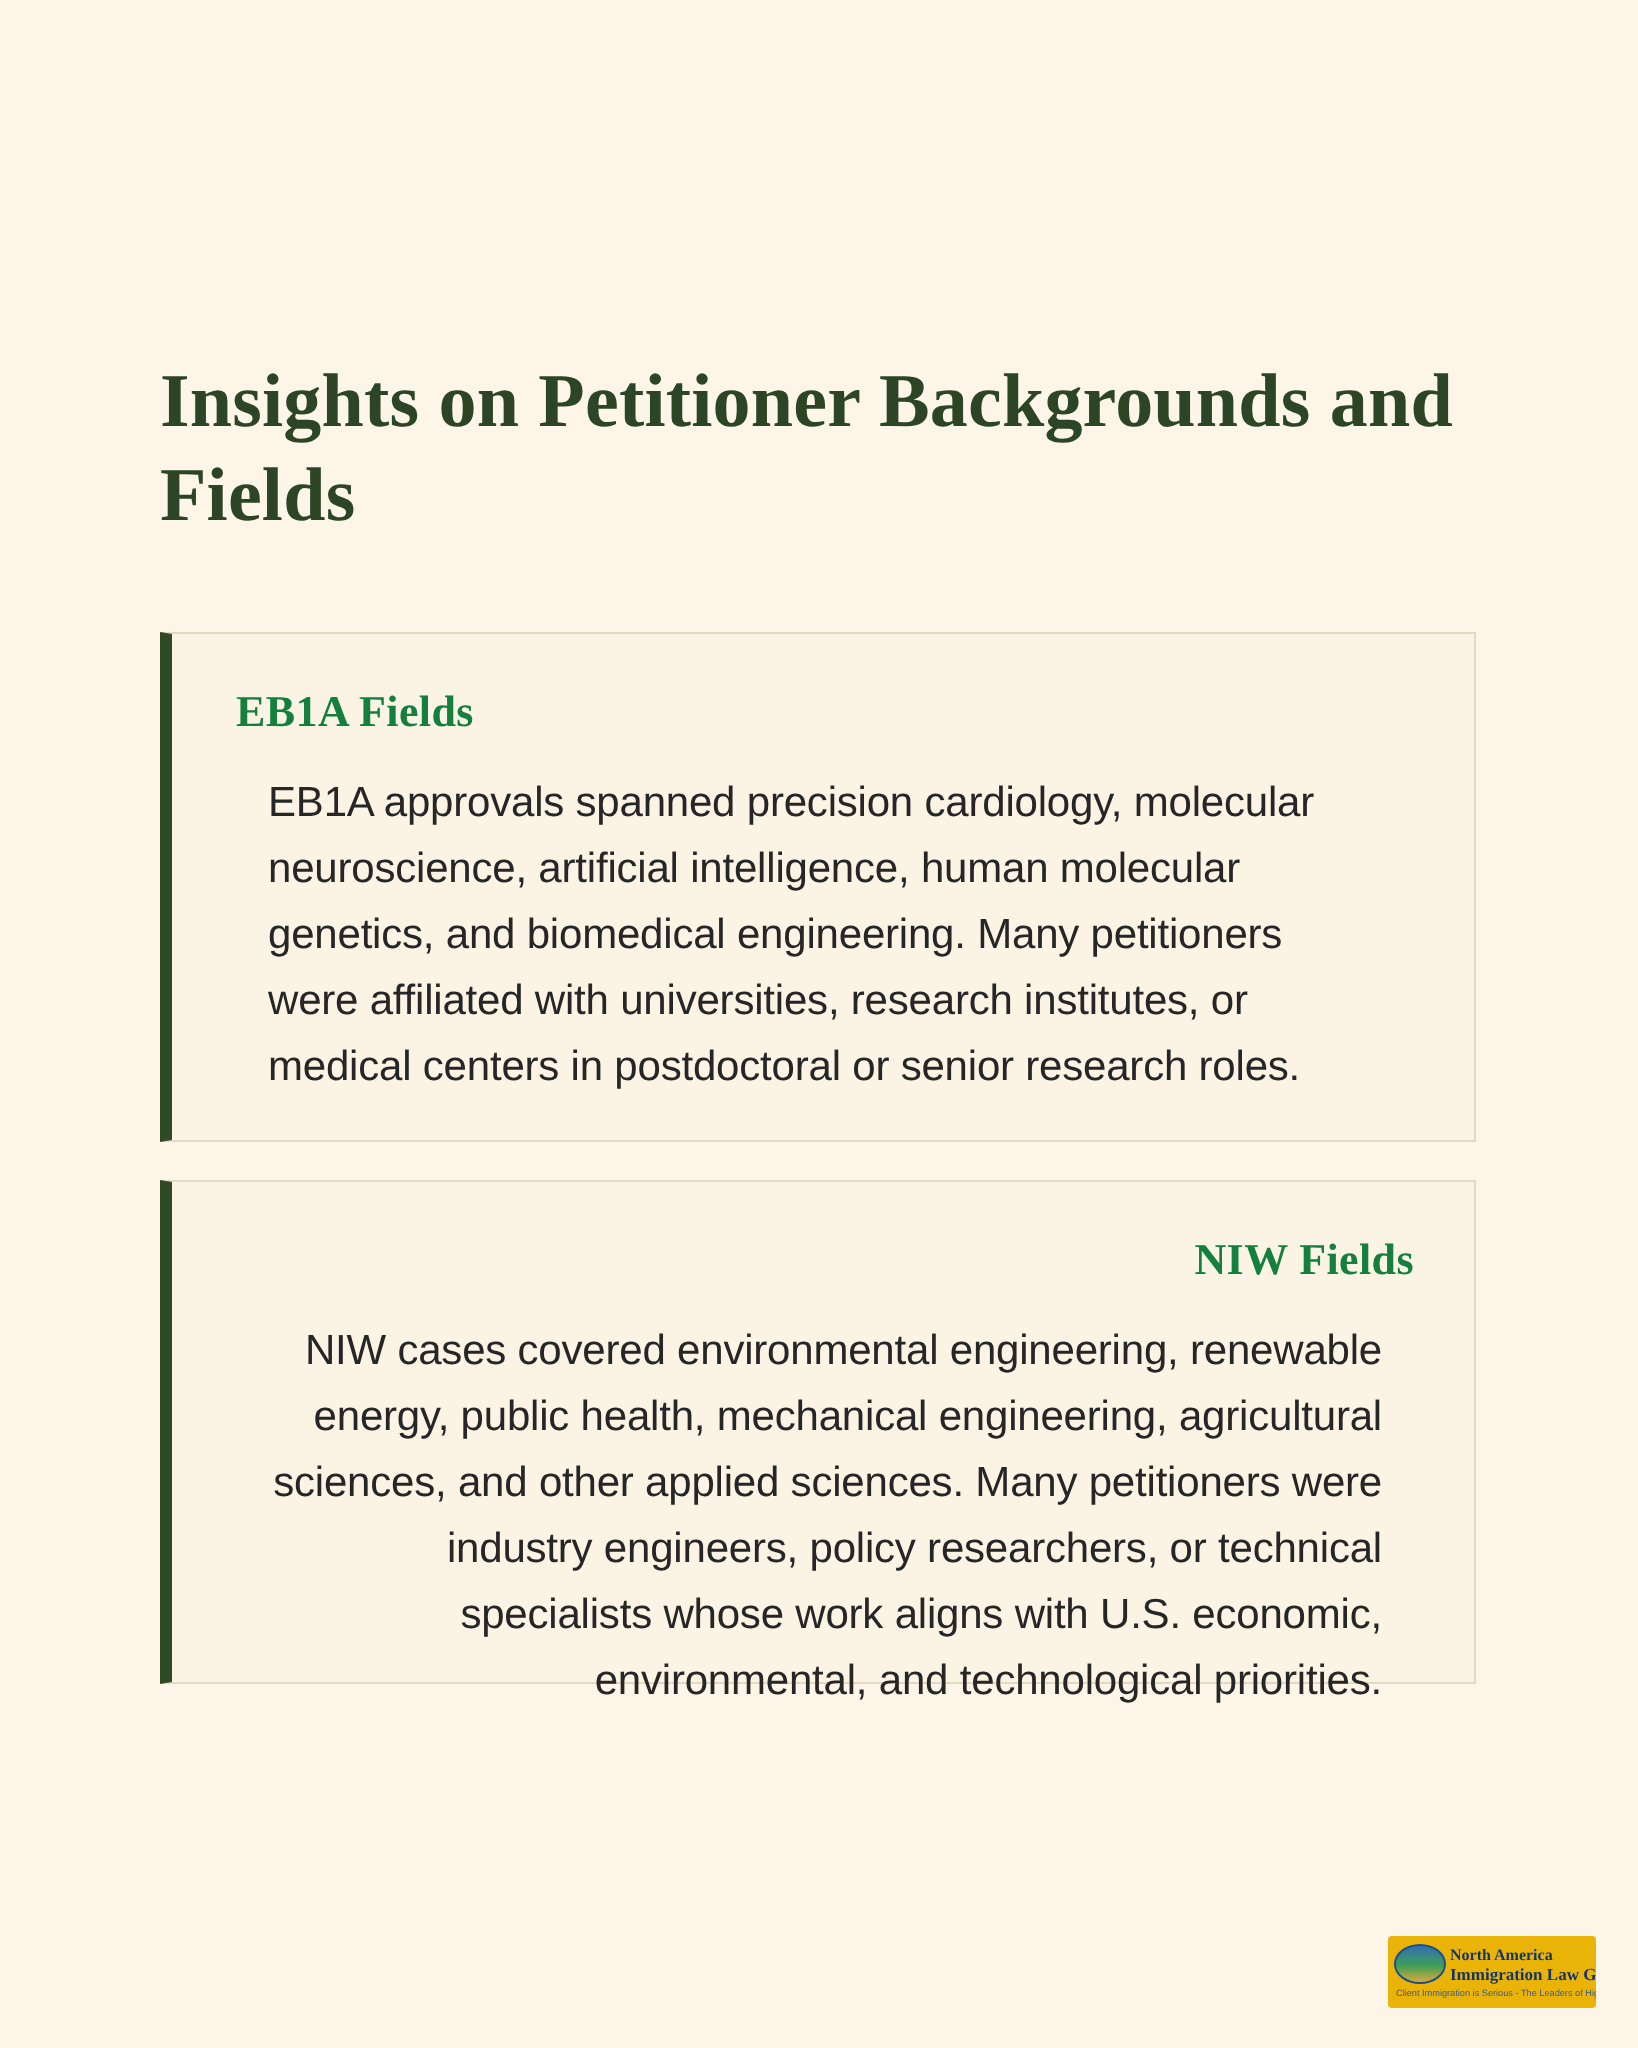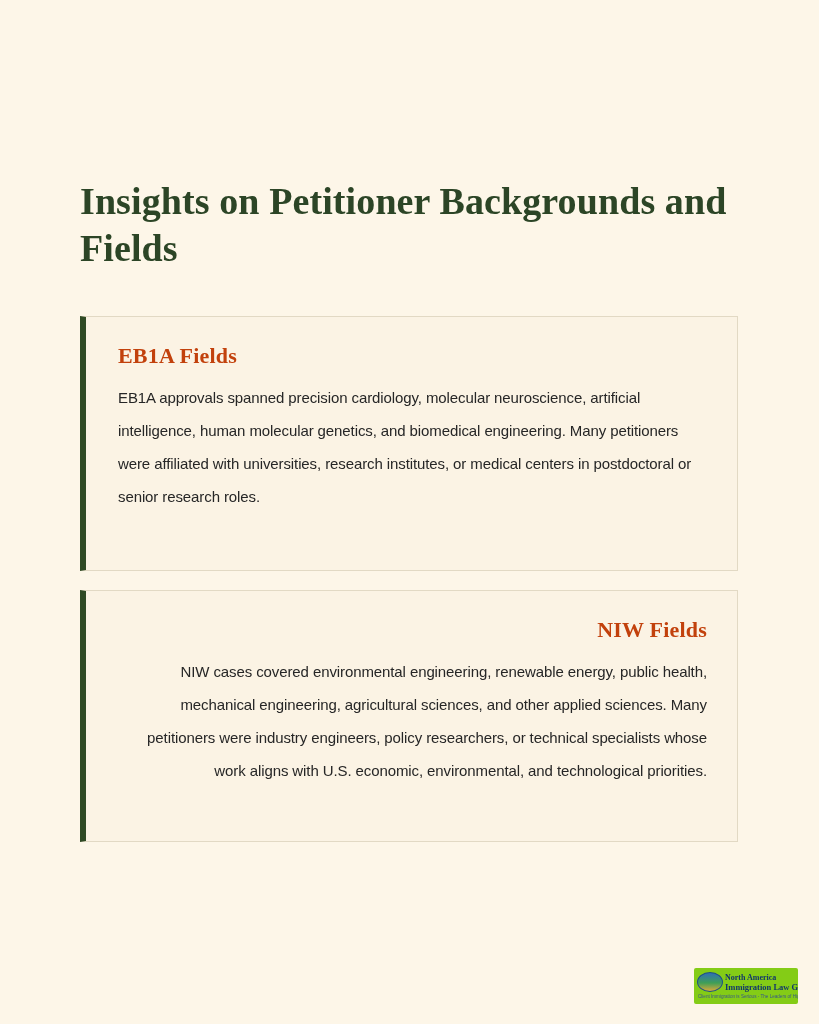--- a/index.html
+++ b/index.html
@@ -44,44 +44,44 @@
   }
   #card-eb1a { top: 316px; height: 255px; }
   #card-niw  { top: 590px; height: 252px; text-align: right; }
   .card-inner {
     padding: 26px 30px 20px 32px;
   }
   .card-title {
     font-family: "Liberation Serif", serif;
     font-size: 22px;
     font-weight: 700;
-    color: #c2410c;
+    color: #15803d;
     margin: 0 0 12px 0;
     letter-spacing: 0.2px;
   }
   .card-body {
     font-family: "Liberation Sans", sans-serif;
-    font-size: 15px;
+    font-size: 21px;
     line-height: 33px;
     color: #262626;
-    margin: 0;
+    margin: 16px;
     letter-spacing: -0.1px;
   }
   .logo {
     position: absolute;
     left: 694px;
     top: 968px;
     width: 104px;
     height: 36px;
   }
   .logo-badge {
     position: relative;
     width: 104px;
     height: 36px;
-    background: #84cc16;
+    background: #eab308;
     border-radius: 2px;
     overflow: hidden;
   }
   .logo-globe {
     position: absolute;
     left: 3px;
     top: 4px;
     width: 26px;
     height: 20px;
     border-radius: 50%;

